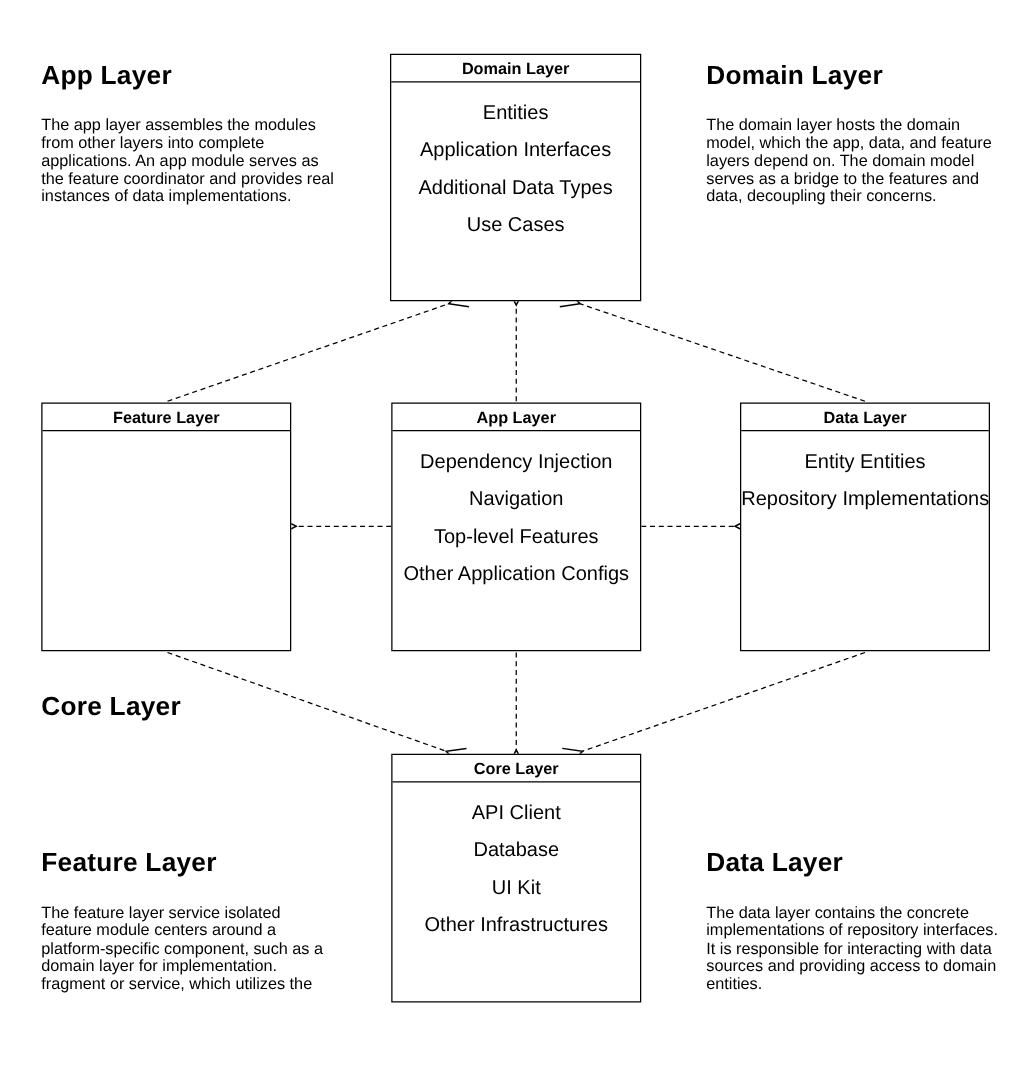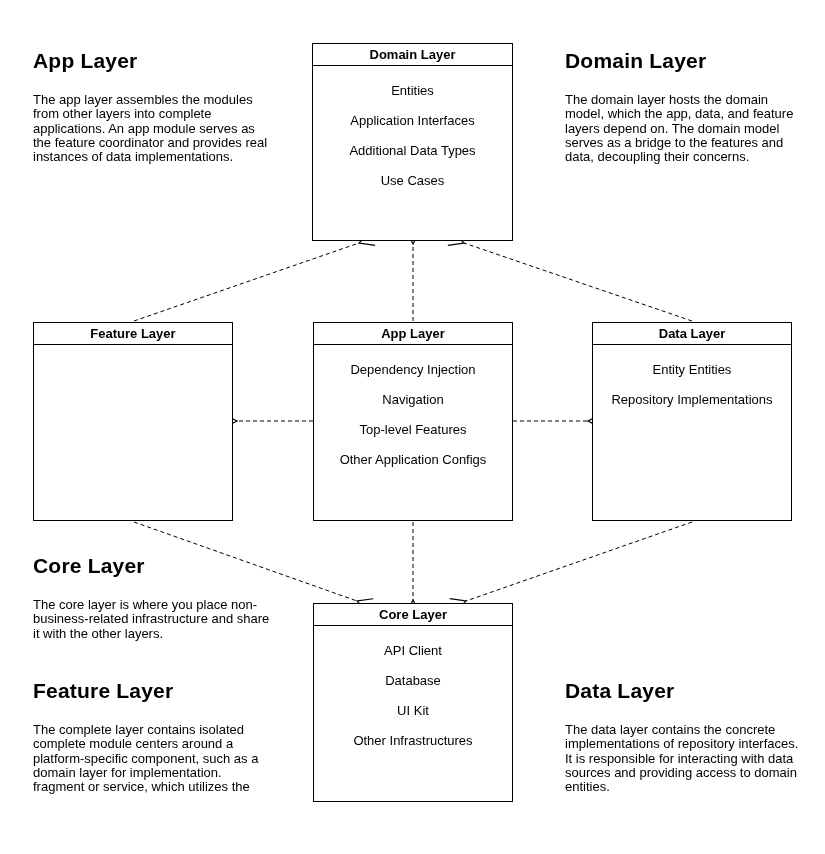--- a/index.html
+++ b/index.html
@@ -12,21 +12,21 @@
   
   .box{
     position:absolute;border:1px solid #000;background:#ffffff;box-sizing:border-box;
   }
   .box-title{
     height:21px;line-height:21px;border-bottom:1px solid #000;
     font-size:13px;font-weight:bold;text-align:center;
   }
   .box-items{padding-top:10px;}
   .box-item{
-    height:30px;line-height:30px;font-size:13px;text-align:center;white-space:nowrap;
+    height:30px;line-height:30px;font-size:16px;text-align:center;white-space:nowrap;
   }
   .b-domain {left:312px;top:43px; width:201px;height:198px;}
   .b-feature{left:33px; top:322px;width:200px;height:199px;}
   .b-app    {left:313px;top:322px;width:200px;height:199px;}
   .b-data   {left:592px;top:322px;width:200px;height:199px;}
   .b-core   {left:313px;top:603px;width:200px;height:199px;}
 
   
   .note{position:absolute;width:262px;}
   .note h2{
@@ -122,32 +122,27 @@
       <span class="line">The domain layer hosts the domain</span>
       <span class="line">model, which the app, data, and feature</span>
       <span class="line">layers depend on. The domain model</span>
       <span class="line">serves as a bridge to the features and</span>
       <span class="line">data, decoupling their concerns.</span>
     </div>
   </div>
 
   <div class="note n-core">
     <h2>Core Layer</h2>
-    <div class="para">
-      <span class="line">The core layer is where you place non-</span>
-      <span class="line">business-related infrastructure and share</span>
-      <span class="line">it with the other layers.</span>
-    </div>
   </div>
 
   <div class="note n-feature">
     <h2>Feature Layer</h2>
     <div class="para">
-      <span class="line">The complete layer contains isolated</span>
-      <span class="line">complete module centers around a</span>
+      <span class="line">The feature layer service isolated</span>
+      <span class="line">feature module centers around a</span>
       <span class="line">platform-specific component, such as a</span>
       <span class="line">domain layer for implementation.</span>
       <span class="line">fragment or service, which utilizes the</span>
     </div>
   </div>
 
   <div class="note n-data">
     <h2>Data Layer</h2>
     <div class="para">
       <span class="line">The data layer contains the concrete</span>

